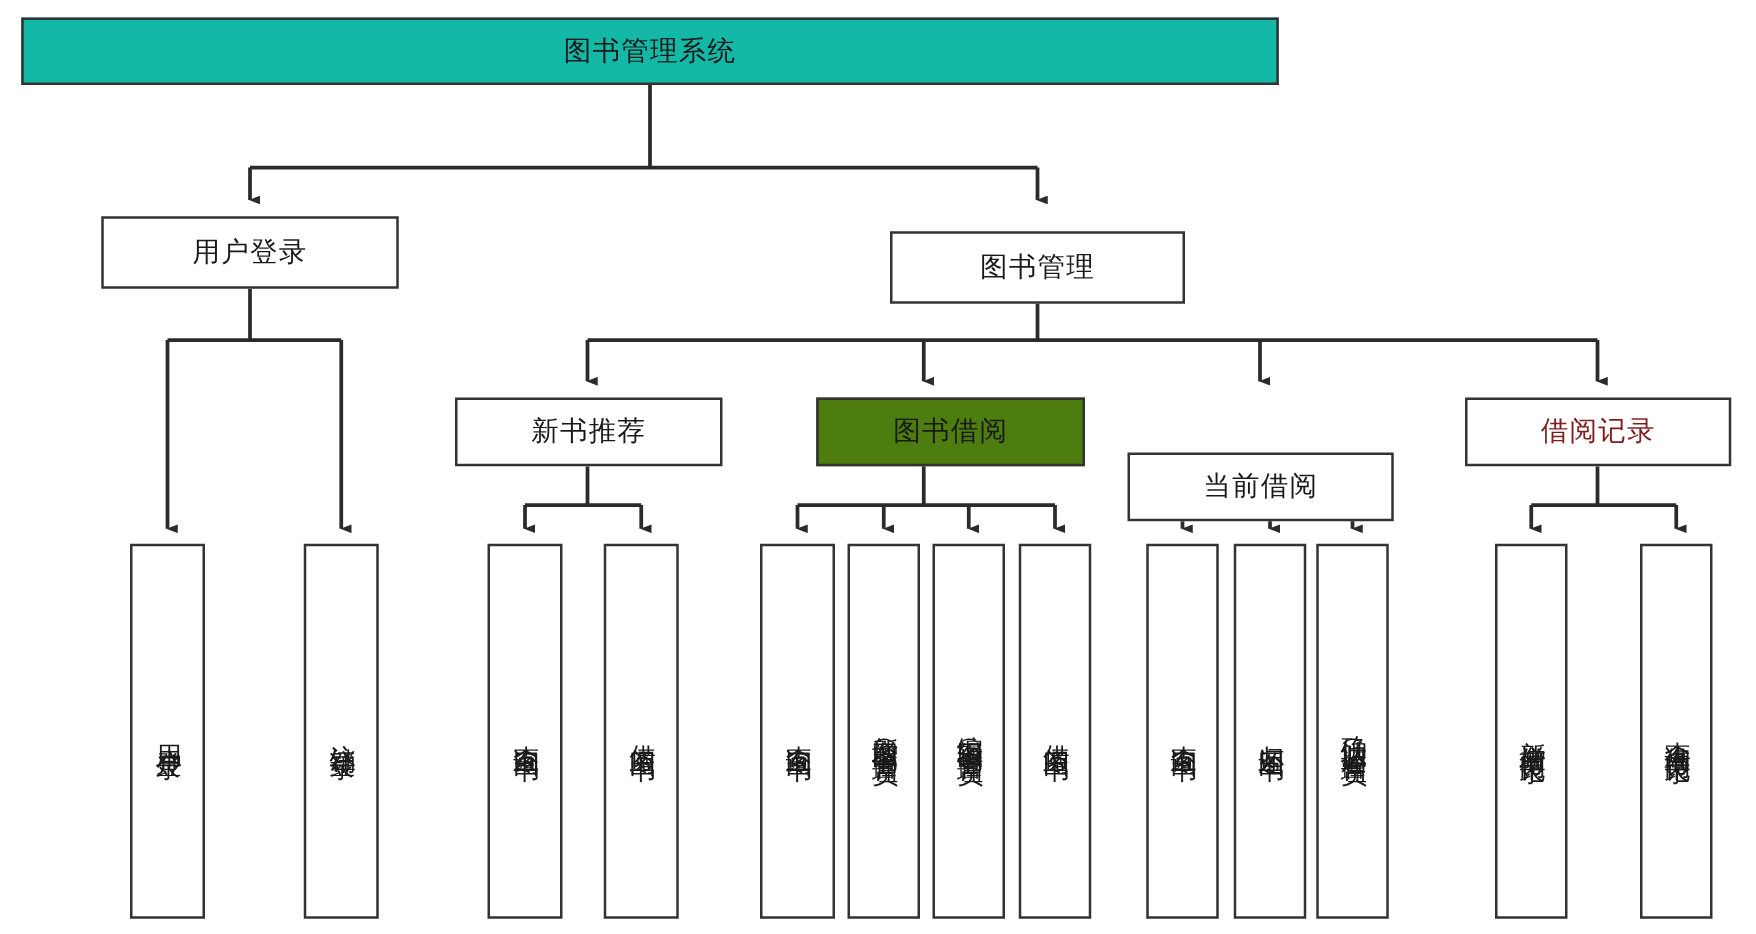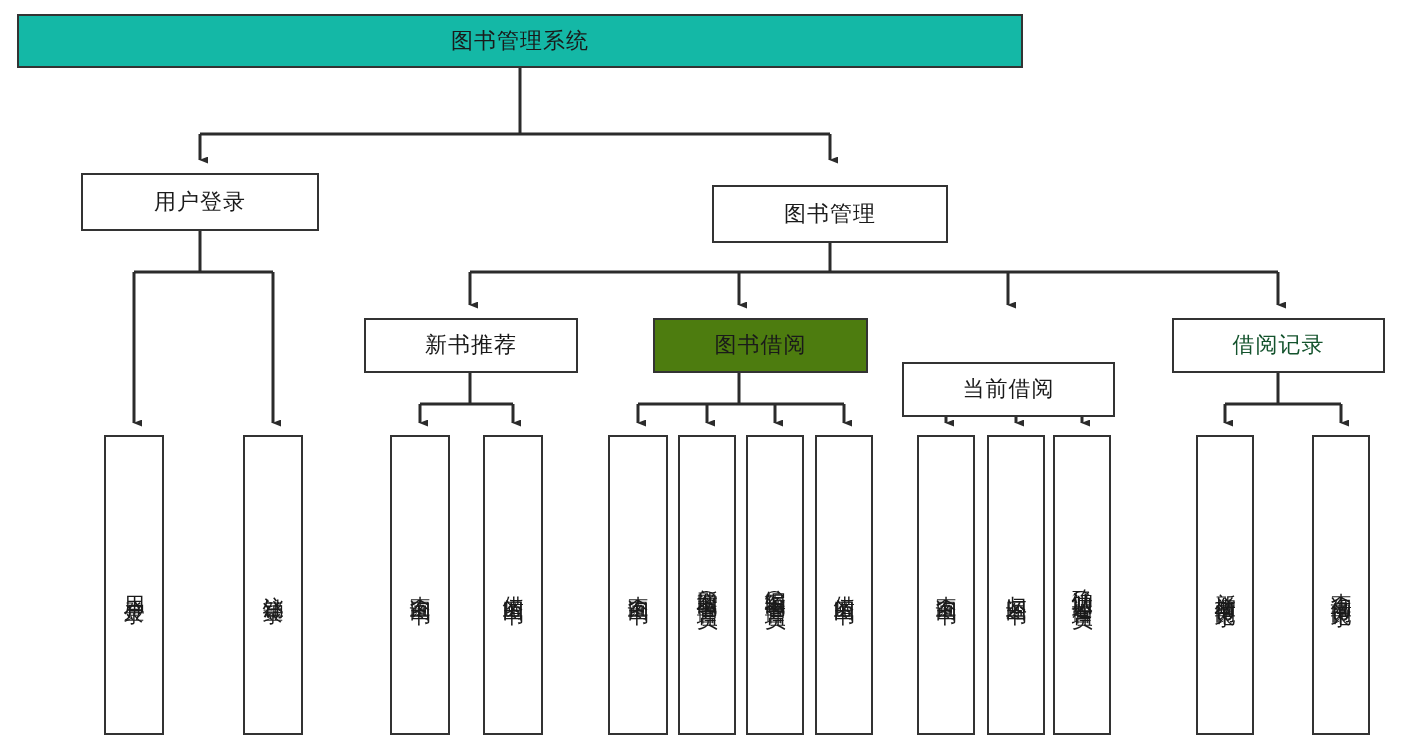--- a/index.html
+++ b/index.html
@@ -140,21 +140,21 @@
 
   <div class="node horizontal" id="node-l3-0" style="left: 364px; top: 318px; width: 214px; height: 55px; border-color: rgb(51, 51, 51); background: rgb(255, 255, 255); color: rgb(26, 26, 26);">
     <span class="node-label">新书推荐</span>
   </div>
   <div class="node horizontal" id="node-l3-1" style="left: 632px; top: 318px; width: 215px; height: 55px; border-color: rgb(51, 51, 51); background: #4d7c0f; color: rgb(26, 26, 26); margin-left: 21px;">
     <span class="node-label">图书借阅</span>
   </div>
   <div class="node horizontal" id="node-l3-2" style="left: 902px; top: 318px; width: 213px; height: 55px; border-color: rgb(51, 51, 51); background: rgb(255, 255, 255); color: rgb(26, 26, 26); margin-top: 44px;">
     <span class="node-label">当前借阅</span>
   </div>
-  <div class="node horizontal" id="node-l3-3" style="left: 1172px; top: 318px; width: 213px; height: 55px; border-color: rgb(51, 51, 51); background: rgb(255, 255, 255); color: #14532d;">
+  <div class="node horizontal" id="node-l3-3" style="left: 1172px; top: 318px; width: 213px; height: 55px; border-color: rgb(51, 51, 51); background: rgb(255, 255, 255); color: #7f1d1d;">
     <span class="node-label">借阅记录</span>
   </div>
 
   <div class="node vertical" id="node-l4-0" style="left: 104px; top: 435px; width: 60px; height: 300px; border-color: rgb(51, 51, 51); background: rgb(255, 255, 255); color: rgb(26, 26, 26);">
     <span class="node-label">用户登录</span>
   </div>
   <div class="node vertical" id="node-l4-1" style="left: 243px; top: 435px; width: 60px; height: 300px; border-color: rgb(51, 51, 51); background: rgb(255, 255, 255); color: rgb(26, 26, 26);">
     <span class="node-label">注销登录</span>
   </div>
   <div class="node vertical" id="node-l4-2" style="left: 390px; top: 435px; width: 60px; height: 300px; border-color: rgb(51, 51, 51); background: rgb(255, 255, 255); color: rgb(26, 26, 26);">

